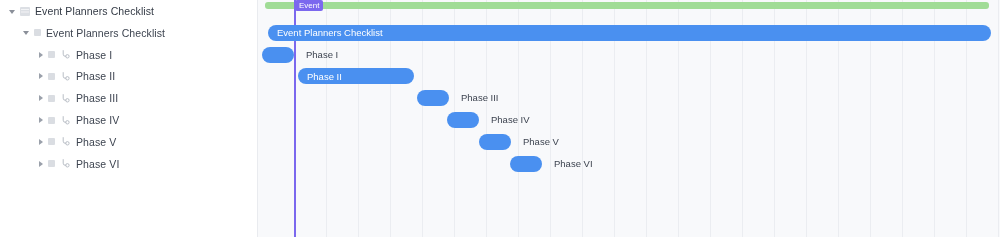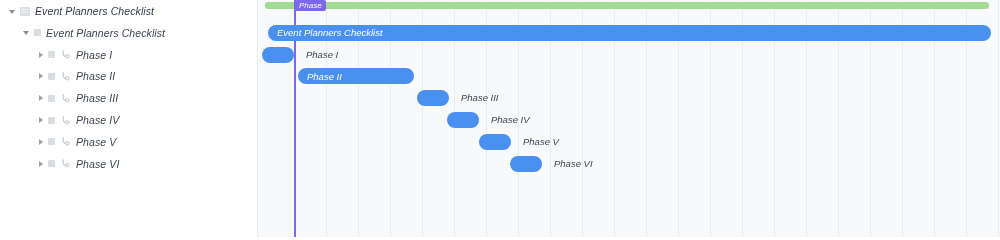--- a/index.html
+++ b/index.html
@@ -3,21 +3,21 @@
 <meta charset="utf-8">
 <style>
   html,body{margin:0;padding:0;}
   body{
     width:1000px;height:237px;
     background:#ffffff;
     font-family:"Liberation Sans","DejaVu Sans",sans-serif;
     overflow:hidden;
     position:relative;
   }
-  #app{position:relative;width:1000px;height:237px;display:flex;font-style:italic;}
+  #app{position:relative;width:1000px;height:237px;display:flex;}
 
   
   #tree-panel{
     position:relative;
     width:258px;height:237px;
     background:#ffffff;
     box-sizing:border-box;
     border-right:1px solid #e9ebef;
     flex:0 0 258px;
   }
@@ -215,21 +215,21 @@
         <div class="gcol" style="left: 548px;"></div>
         <div class="gcol" style="left: 580px;"></div>
         <div class="gcol" style="left: 612px;"></div>
         <div class="gcol" style="left: 644px;"></div>
         <div class="gcol" style="left: 676px;"></div>
         <div class="gcol" style="left: 708px;"></div>
         <div class="gcol" style="left: 740px;"></div>
       </div>
     <div id="timeline-bar" style="left: 7px; width: 724px; top: 2px; background: rgb(160, 220, 150);"></div>
     <div id="today-line" style="left: 36px; background: rgb(123, 104, 238);"></div>
-    <div id="today-badge" style="left: 37px; background: rgb(123, 104, 238);">Phase</div>
+    <div id="today-badge" style="left: 37px; background: rgb(123, 104, 238);">Event</div>
     <div id="bars">
         <div class="bar-row" style="top: 21.8px;">
           <div class="bar" style="left: 10px; width: 723px; background: rgb(74, 144, 240);">
             <span class="bar-text">Event Planners Checklist</span>
           </div>
         </div>
         <div class="bar-row" style="top: 43.6px;">
           <div class="bar" style="left: 4px; width: 32px; background: rgb(74, 144, 240);"></div>
           <span class="bar-outside-label" style="left: 48px;">Phase I</span>
         </div>

